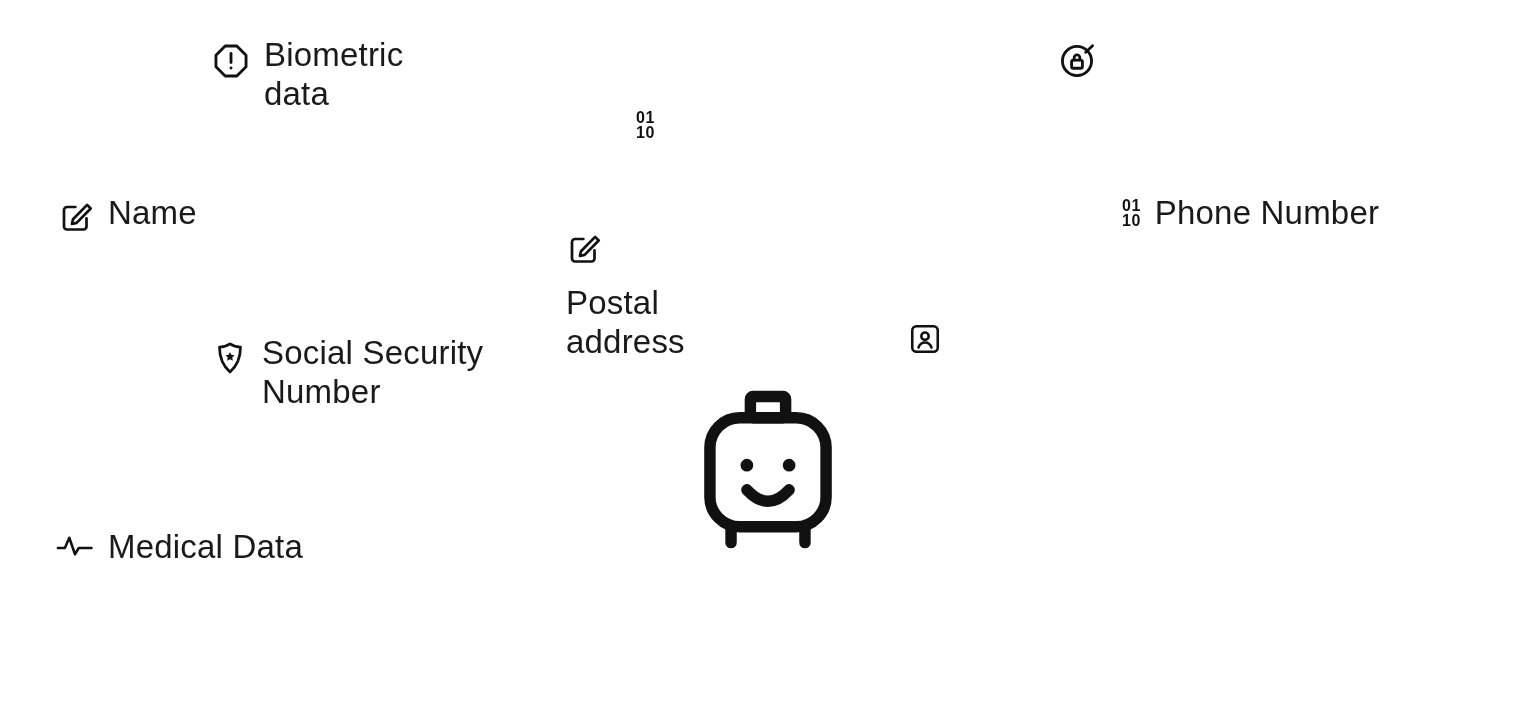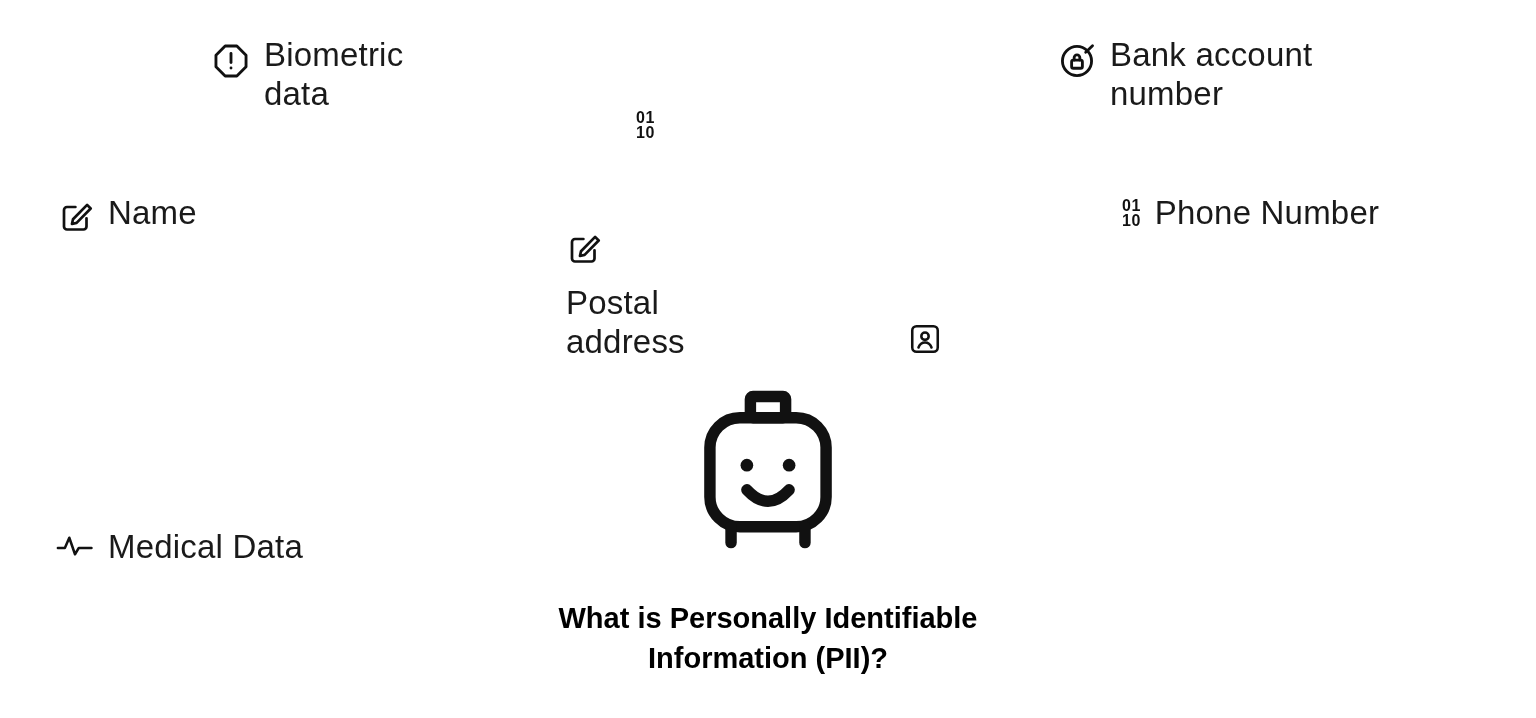--- a/index.html
+++ b/index.html
@@ -88,22 +88,20 @@
 
   <div class="item two-line" style="left:1058px; top:36px;">
     <span class="glyph">
       <svg width="38" height="38" viewBox="0 0 24 24" fill="none" stroke="#111111" stroke-width="1.8" stroke-linecap="round" stroke-linejoin="round">
         <circle cx="12" cy="12" r="9.2"></circle>
         <rect x="8.6" y="11.4" width="6.8" height="5.2" rx="1.1"></rect>
         <path d="M10.2 11.4 v-1.5 a1.8 1.8 0 0 1 3.6 0 v1.5"></path>
         <line x1="17.5" y1="6.5" x2="21.8" y2="2.4"></line>
       </svg>
     </span>
-    <span class="label">Bank account
-number</span>
   </div>
 
   <div class="item one-line" style="left:636px; top:106px;">
     <span class="glyph binary">
       <span>01</span><br>
       <span>10</span>
     </span>
   </div>
 
   <div class="item one-line" style="left:58px; top:194px;">
@@ -138,20 +136,30 @@
   <div class="item one-line" style="left:908px; top:318px;">
     <span class="glyph">
       <svg width="34" height="34" viewBox="0 0 24 24" fill="none" stroke="#111111" stroke-width="1.8" stroke-linecap="round" stroke-linejoin="round">
         <rect x="3" y="3" width="18" height="18" rx="3"></rect>
         <circle cx="12" cy="10" r="2.6"></circle>
         <path d="M7.4 18 c0.9 -2.4 2.7 -3.5 4.6 -3.5 s3.7 1.1 4.6 3.5"></path>
       </svg>
     </span>
   </div>
 
+  <div class="item two-line" style="left:212px; top:334px;">
+    <span class="glyph">
+      <svg width="36" height="36" viewBox="0 0 24 24" fill="none" stroke="#111111" stroke-width="1.8" stroke-linecap="round" stroke-linejoin="round">
+        <path d="M12 2.6 c2.3 1.5 4.7 2.1 7 2.1 0 7.2 -2.4 12.6 -7 16.7 -4.6 -4.1 -7 -9.5 -7 -16.7 2.3 0 4.7 -0.6 7 -2.1 z"></path>
+        <path d="M12 8 l0.9 1.9 2.1 0.3 -1.5 1.5 0.4 2.1 -1.9 -1 -1.9 1 0.4 -2.1 -1.5 -1.5 2.1 -0.3 z" fill="#111111" stroke="none"></path>
+      </svg>
+    </span>
+    <span class="label">Social Security
+Number</span>
+  </div>
 
 
   <div class="item one-line" style="left:56px; top:528px;">
     <span class="glyph">
       <svg width="38" height="28" viewBox="0 0 30 20" fill="none" stroke="#111111" stroke-width="2" stroke-linecap="round" stroke-linejoin="round">
         <path d="M1.5 11.5 H7 L10.5 3.5 L15 16.5 L18 11.5 H28"></path>
       </svg>
     </span>
     <span class="label">Medical Data</span>
   </div>
@@ -161,16 +169,14 @@
       <rect x="40" y="6" width="20" height="12" rx="1.5"></rect>
       <rect x="17" y="18" width="66" height="62" rx="17"></rect>
       <circle cx="38" cy="45" r="3.6" fill="#111111" stroke="none"></circle>
       <circle cx="62" cy="45" r="3.6" fill="#111111" stroke="none"></circle>
       <path d="M38 59 q12 13 24 0"></path>
       <path d="M29 80 v9"></path>
       <path d="M71 80 v9"></path>
     </svg>
   </div>
 
-  <div id="title">What is Personally Identifiable
-Information (PII)?</div>
 
 </div>
 
 </body></html>

